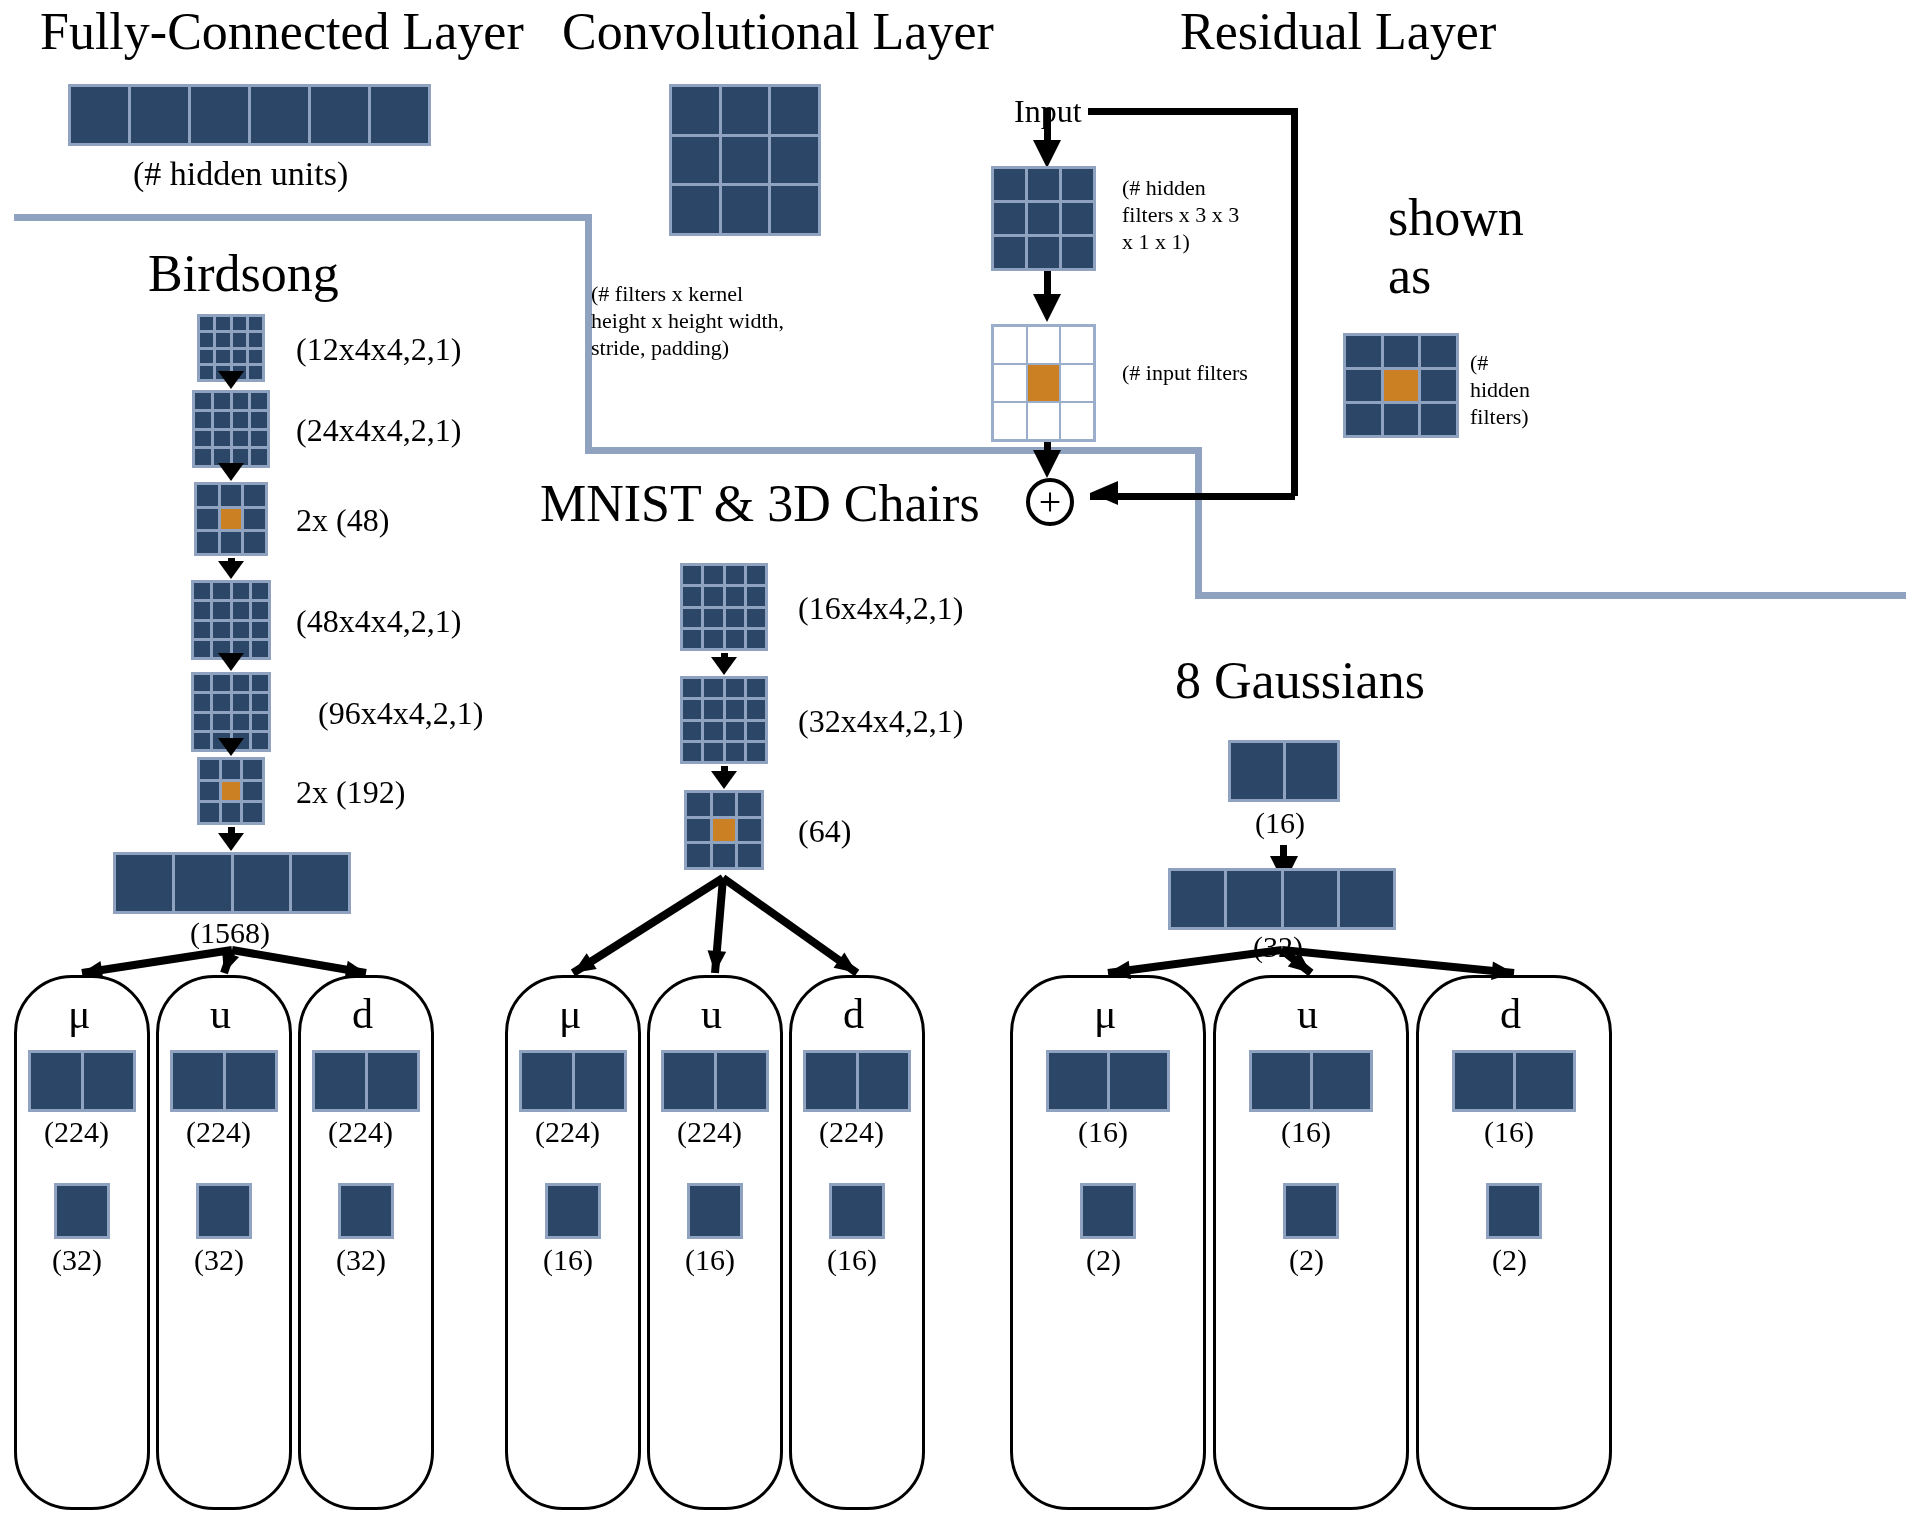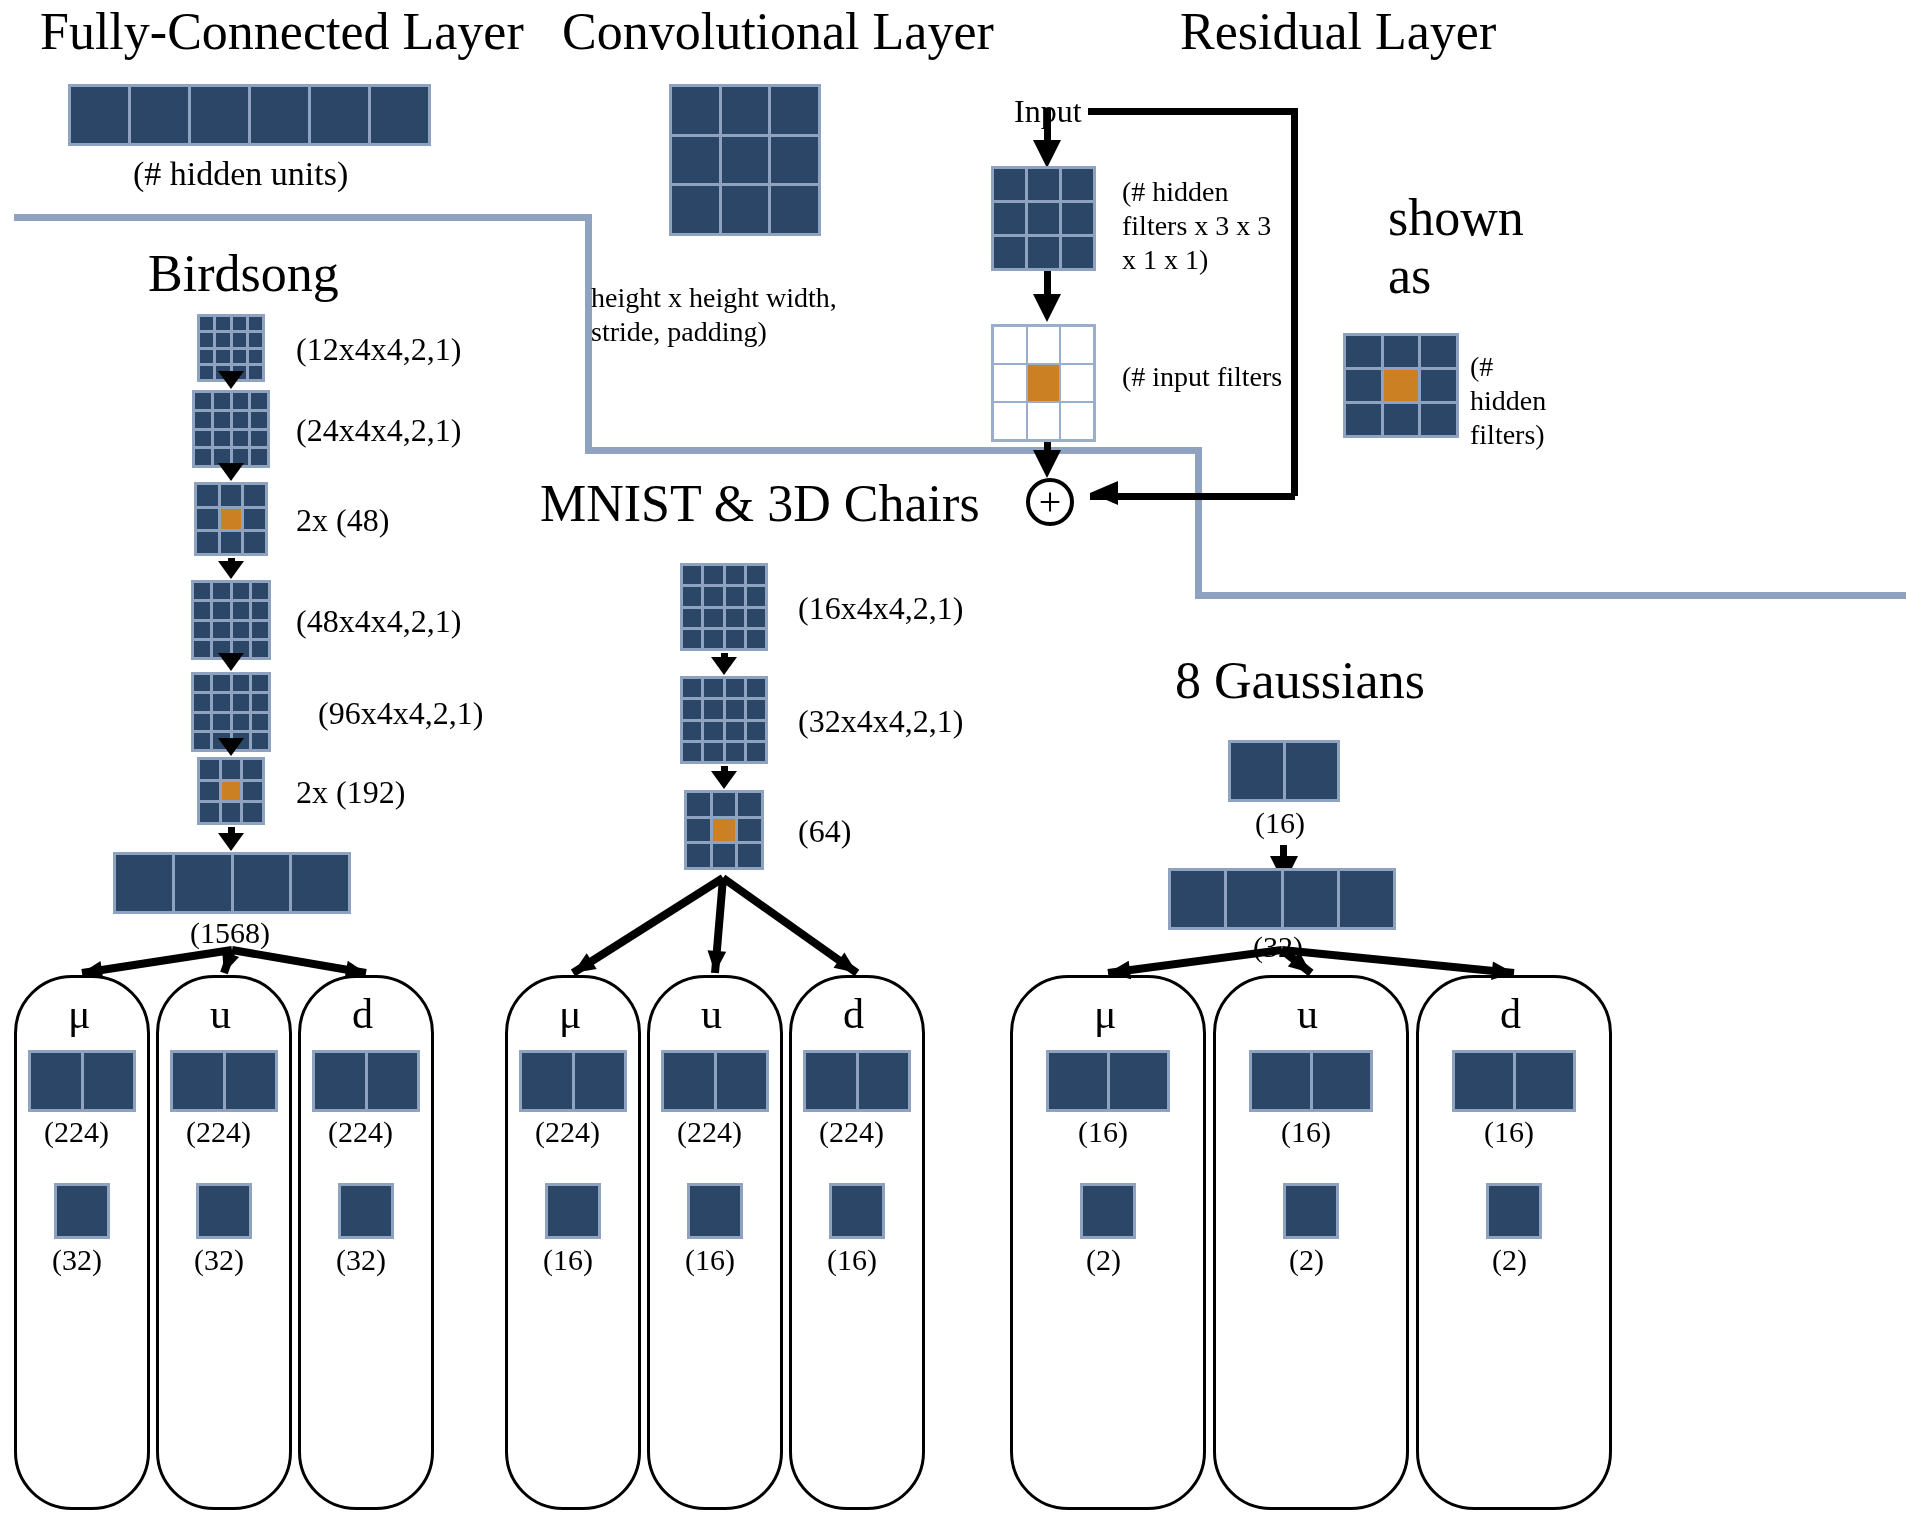--- a/index.html
+++ b/index.html
@@ -1,20 +1,20 @@
 <!DOCTYPE html>
 <html><head>
 <meta charset="utf-8">
 <style>
   html,body{margin:0;padding:0;background:#fff;}
   body{width:1906px;height:1520px;position:relative;
        font-family:"Liberation Serif","DejaVu Serif",serif;color:#000;overflow:hidden;}
   .abs{position:absolute;}
   .title{font-size:52px;line-height:1;white-space:nowrap;}
-  .sub{font-size:28px;line-height:1.22;}
+  .sub{font-size:22px;line-height:1.22;}
   .lbl{font-size:32px;line-height:1.2;white-space:nowrap;}
   .cap{font-size:30px;line-height:1;white-space:nowrap;}
   .greek{font-size:42px;line-height:1;}
 
   
   .blk{display:grid;background:#8fa3c0;border:3px solid #8fa3c0;box-sizing:border-box;gap:3px;}
   .cell{background:#2b4667;}
   .cell.orange{background:#cb8024;}
   .cell.empty{background:#ffffff;}
   .blk.hollow{background:#9aaecb;border-color:#9aaecb;gap:2px;}
@@ -59,20 +59,21 @@
     <div class="cell"></div>
     <div class="cell"></div>
     <div class="cell"></div>
     <div class="cell"></div>
     <div class="cell"></div>
     <div class="cell"></div>
     <div class="cell"></div>
     <div class="cell"></div>
   </div>
 <div class="abs sub" style="left:591px;top:281px;width:330px;">
+  <div>(# filters x kernel</div>
   <div>height x height width,</div>
   <div>stride, padding)</div>
 </div>
 
 <div class="abs title" style="left:1180px;top:6px;">Residual Layer</div>
 <div class="abs lbl" style="left:1014px;top:92px;">Input</div>
 
 <div class="line-h" style="left:1088px;top:108px;width:210px;"></div>
 <div class="line-v" style="left:1291px;top:108px;height:388px;"></div>
 <div class="line-h" style="left:1090px;top:493px;width:205px;"></div>

